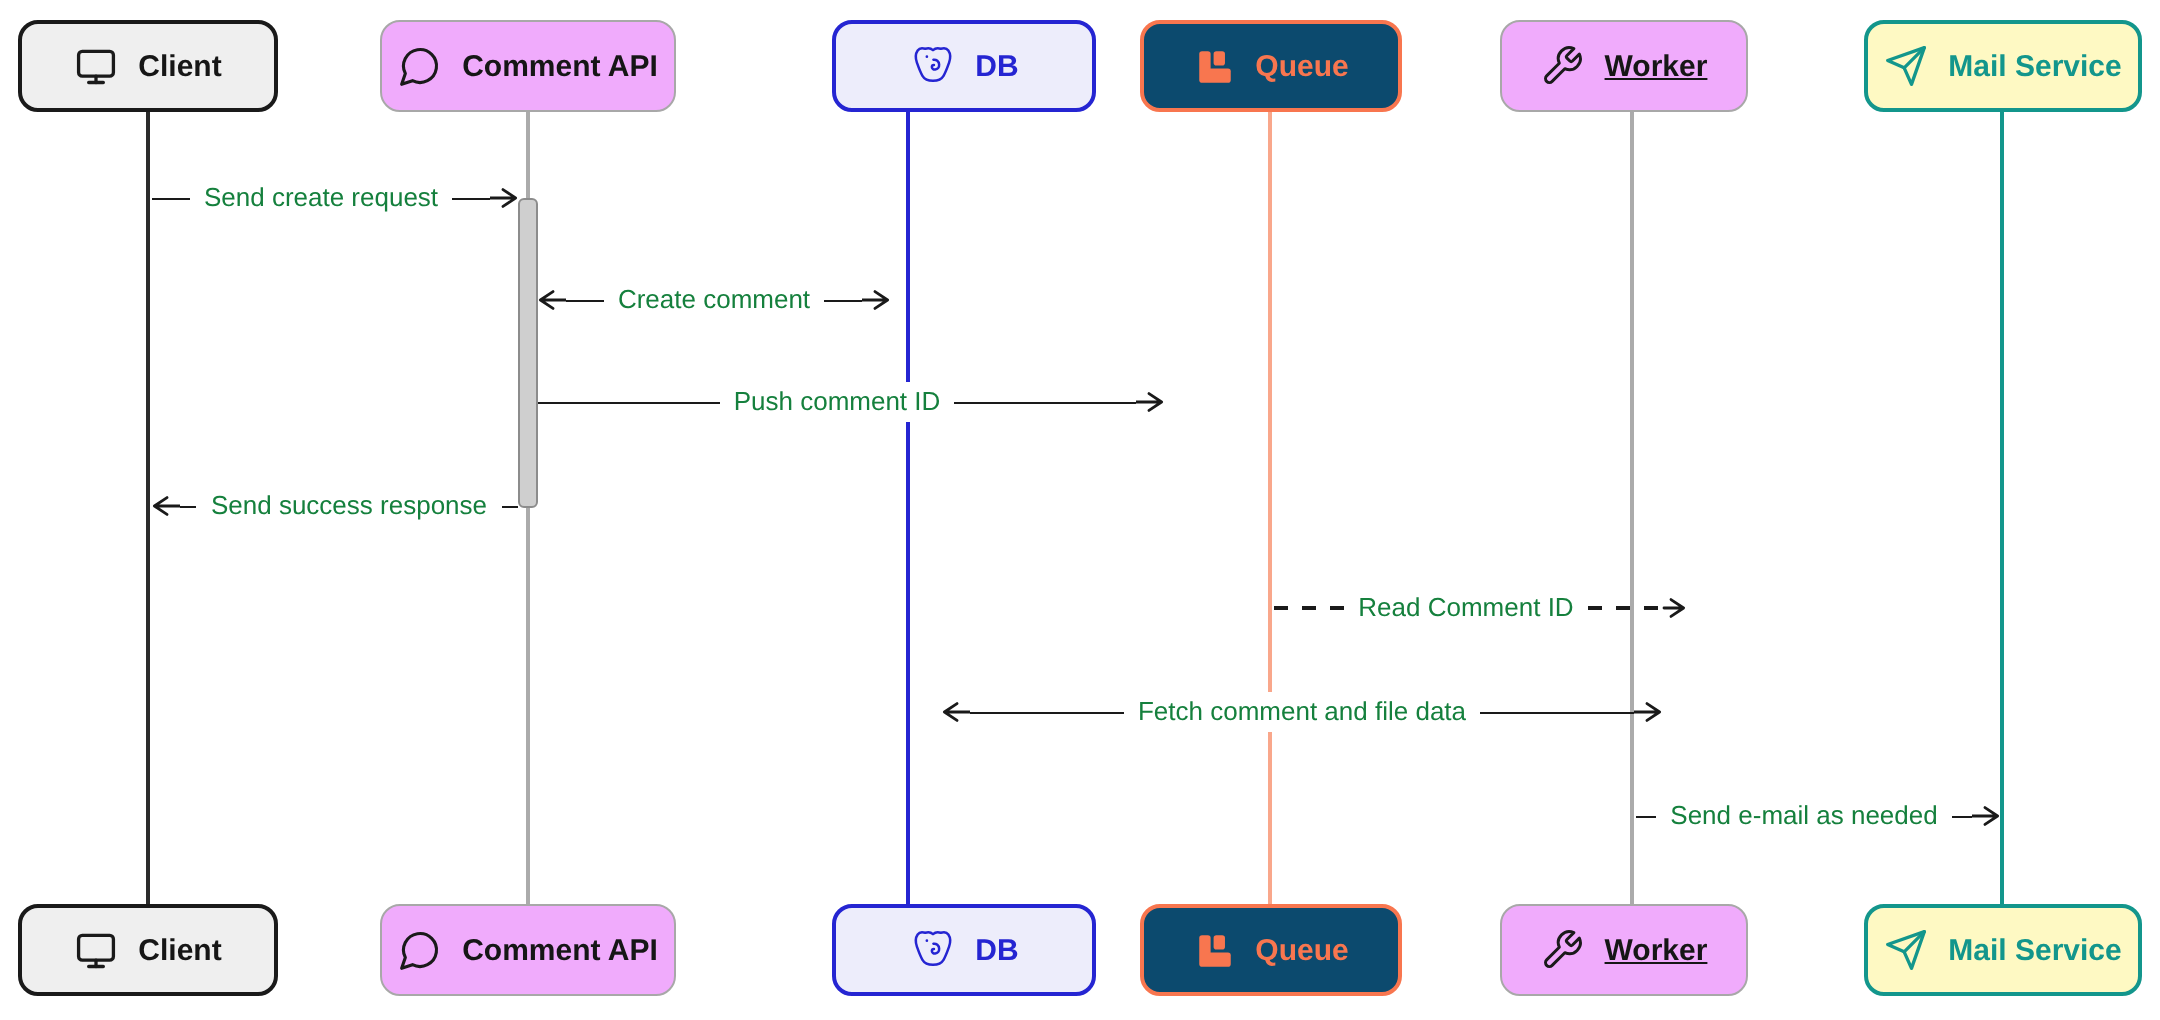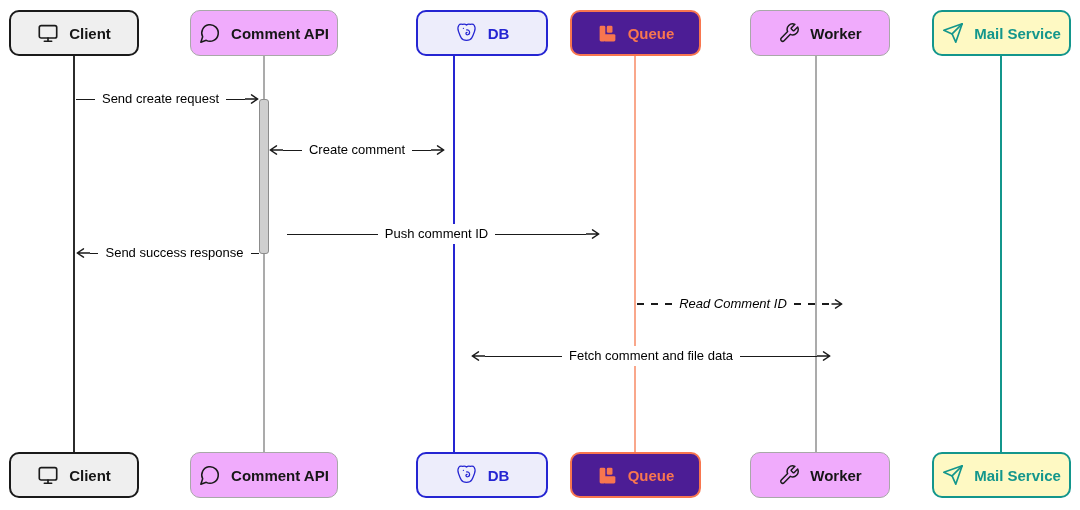--- a/index.html
+++ b/index.html
@@ -31,45 +31,45 @@
     font-size:15px; font-weight:600; color:#161616; z-index:4;
   }
   .actor-box .icon { display:flex; align-items:center; }
   .actor-box .icon svg { display:block; }
   .row-top .actor-box { top:10px; }
   .row-bottom .actor-box { top:452px; }
 
   .box-client { left:9px;   width:130px; background:#efefef; border:2px solid #1a1a1a; }
   .box-api    { left:190px; width:148px; }
   .box-db     { left:388px; width:132px; background:#ededfb; border:2px solid #2525d2; color:#2525d2;margin-left:28px; }
-  .box-queue  { left:570px; width:131px; background:#4c1d95; border:2px solid #f8764f; color:#f8764f; }
-  .box-worker { left:750px; width:140px; }
+  .box-queue  { left:570px; width:131px; background:#0c4a6e; border:2px solid #f8764f; color:#f8764f; }
+  .box-worker { left:750px; width:124px;text-decoration:underline; }
   .box-mail   { left:932px; width:139px; background:#fef9c3; border:2px solid #13968c; color:#13968c; }
 
   
   .message {
     position:absolute; height:20px; display:flex; align-items:center; z-index:3;
   }
   .seg { flex:1; height:0; border-top:1.4px solid #1a1a1a; }
   .seg.dashed {
     border-top:none; height:1.5px;
     background-image:repeating-linear-gradient(to right,#1a1a1a 0,#1a1a1a 7px,transparent 7px,transparent 14px);
   }
   .msg-label {
-    padding:0 7px; font-size:13px; line-height:20px; color:#000000;
+    padding:0 7px; font-size:13px; line-height:20px; color:#15803d;
     white-space:nowrap; background:#ffffff;
   }
   .arrowhead { display:flex; align-items:center; }
   .arrowhead svg { display:block; }
 
   .m0 { left:76px;  top:89px;  width:183px; }
   .m1 { left:269px; top:140px; width:176px; }
-  .m2 { left:287px; top:191px; width:313px;margin-top:33px; }
+  .m2 { left:269px; top:191px; width:313px; }
   .m3 { left:76px;  top:243px; width:183px; }
-  .m4 { left:637px; top:294px; width:206px;font-style:italic; }
+  .m4 { left:637px; top:294px; width:206px; }
   .m5 { left:456px; top:346px; width:360px;padding-left:15px; }
   .m6 { left:818px; top:398px; width:182px; }
 </style>
 </head>
 <body>
 
 <div class="canvas">
 
   <div class="lifeline ll-client" style="left:73px"></div>
   <div class="lifeline ll-gray" style="left:263px"></div>
@@ -149,20 +149,30 @@
     <span class="seg"></span>
     <span class="msg-label">Fetch comment and file data</span>
     <span class="seg"></span>
     <span class="arrowhead">
       <svg width="14" height="12" viewBox="0 0 14 12">
           <path d="M0 6 H12.5 M6.5 1.8 L12.8 6 L6.5 10.2" fill="none" stroke="#1a1a1a" stroke-width="1.4" stroke-linecap="round" stroke-linejoin="round"></path>
         </svg>
     </span>
   </div>
 
+  <div class="message m6">
+    <span class="seg"></span>
+    <span class="msg-label">Send e-mail as needed</span>
+    <span class="seg"></span>
+    <span class="arrowhead">
+      <svg width="14" height="12" viewBox="0 0 14 12">
+          <path d="M0 6 H12.5 M6.5 1.8 L12.8 6 L6.5 10.2" fill="none" stroke="#1a1a1a" stroke-width="1.4" stroke-linecap="round" stroke-linejoin="round"></path>
+        </svg>
+    </span>
+  </div>
 
   <div class="row-top">
     <div class="actor-box box-client">
       <span class="icon">
         <svg width="22" height="22" viewBox="0 0 24 24" fill="none" stroke="#1a1a1a" stroke-width="1.8" stroke-linecap="round" stroke-linejoin="round">
             <rect x="2.5" y="4" width="19" height="13.5" rx="2"></rect>
             <line x1="12" y1="17.5" x2="12" y2="21"></line>
             <line x1="8" y1="21" x2="16" y2="21"></line>
           </svg>
       </span>

